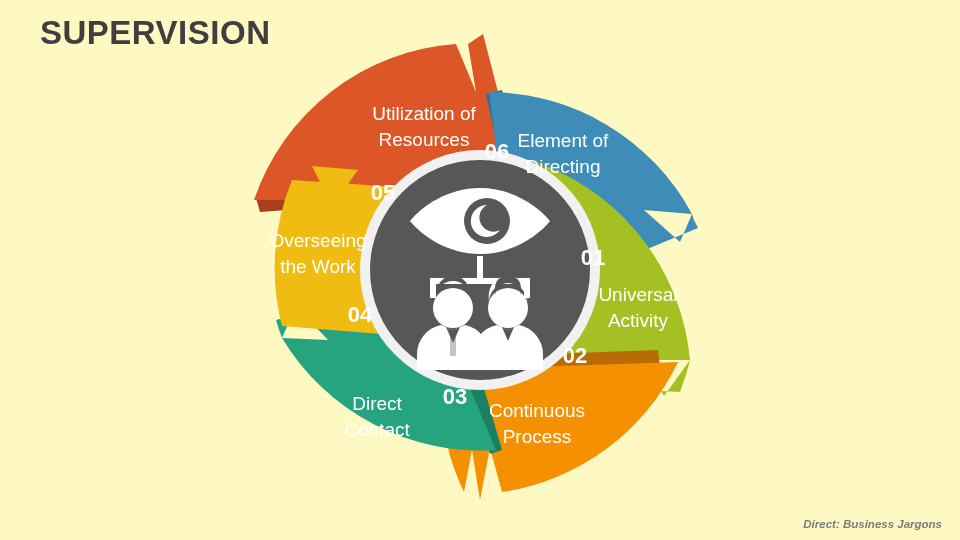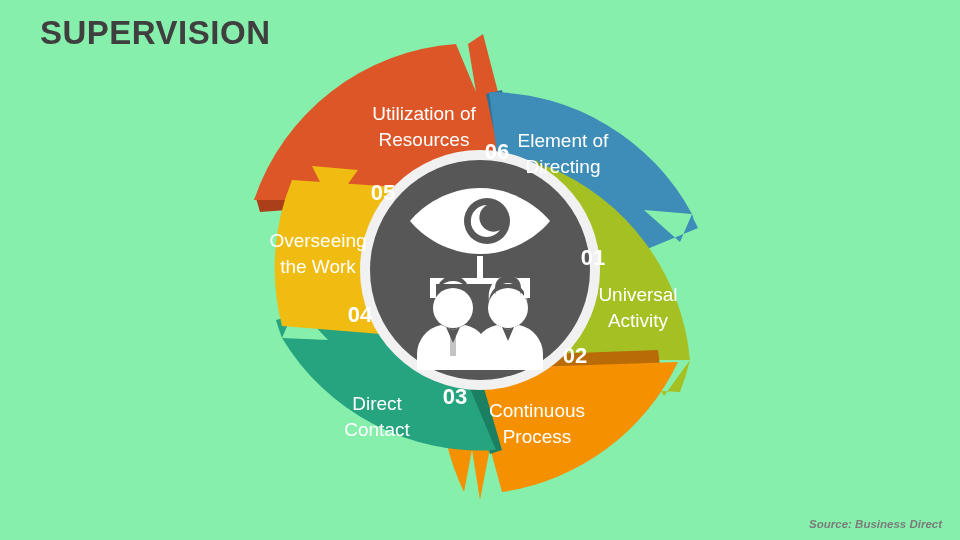--- a/index.html
+++ b/index.html
@@ -66,21 +66,21 @@
     font-size: 22px;
     font-weight: bold;
     fill: #ffffff;
     text-anchor: middle;
     dominant-baseline: middle;
   }
 </style>
 </head>
 <body>
 
-<div id="slide" style="background: #86efac;">
+<div id="slide" style="background: #fef9c3;">
 
   <div id="page-title" style="color: rgb(63, 63, 63);">SUPERVISION</div>
 
   <div id="diagram-wrap">
     <svg id="diagram-svg" viewBox="0 0 480 480">
 
       <g>
 
         <g>
           <path fill="#ab3f19" d="M 16 168 L 214 168 L 232 150 L 236 166 L 20 182 Z"></path>
@@ -237,15 +237,15 @@
         <text class="seg-number" x="143" y="164">05</text>
 
         <text class="seg-label" x="184" y="85">Utilization of</text>
         <text class="seg-label" x="184" y="111">Resources</text>
         <text class="seg-number" x="257" y="123">06</text>
       </g>
 
     </svg>
   </div>
 
-  <div id="source-note">Source: Business Direct</div>
+  <div id="source-note">Direct: Business Jargons</div>
 
 </div>
 
 </body></html>

